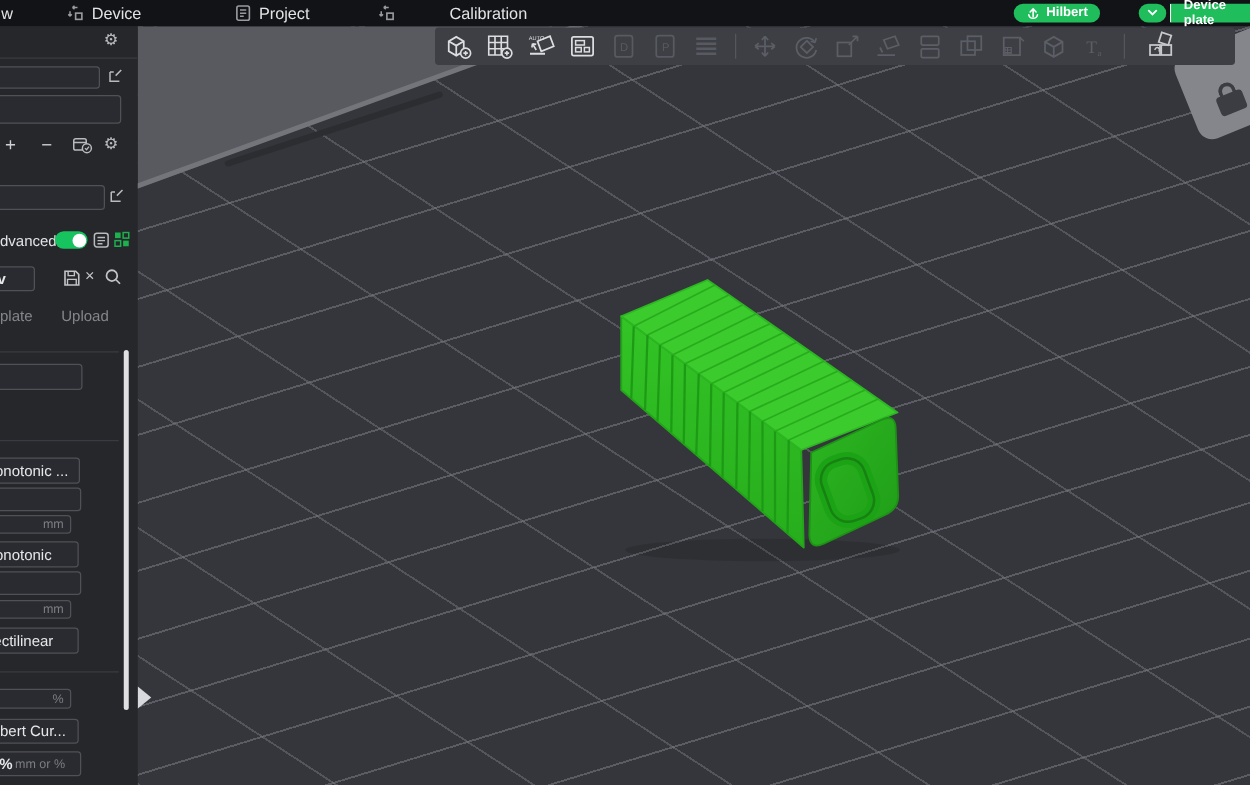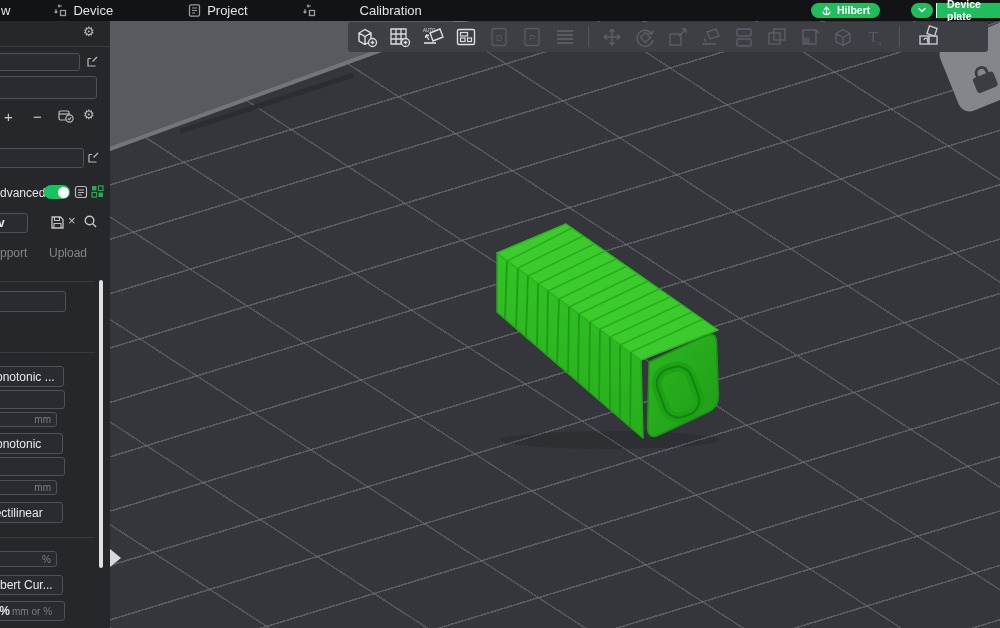--- a/index.html
+++ b/index.html
@@ -348,21 +348,21 @@
         </svg>
     </span>
     <span class="sbicon" style="left:68px;top:192px;font-size:13px;color:#c3c4c8;">×</span>
     <span class="sbicon" style="left:83px;top:193px;">
       <svg width="15" height="15" viewBox="0 0 15 15">
           <circle cx="6.5" cy="6.5" r="4.3" fill="none" stroke="#c3c4c8" stroke-width="1.4"></circle>
           <path d="M9.8 9.8 L13 13" stroke="#c3c4c8" stroke-width="1.4"></path>
         </svg>
     </span>
 
-    <span class="stext" style="left:0;top:225px;color:#85868b;">pport</span>
+    <span class="stext" style="left:0;top:225px;color:#85868b;">plate</span>
     <span class="stext" style="left:49px;top:225px;color:#85868b;">Upload</span>
 
     <div class="hline" style="top:260px;width:95px;"></div>
     <div class="inp" style="top:270px;width:86px;height:21px;"></div>
     <div class="hline" style="top:331px;width:95px;"></div>
 
     <div class="inp" style="top:345px;width:84px;height:21px;">
       <span>Monotonic ...</span>
     </div>
     <div class="inp" style="top:369px;width:85px;height:19px;"></div>

